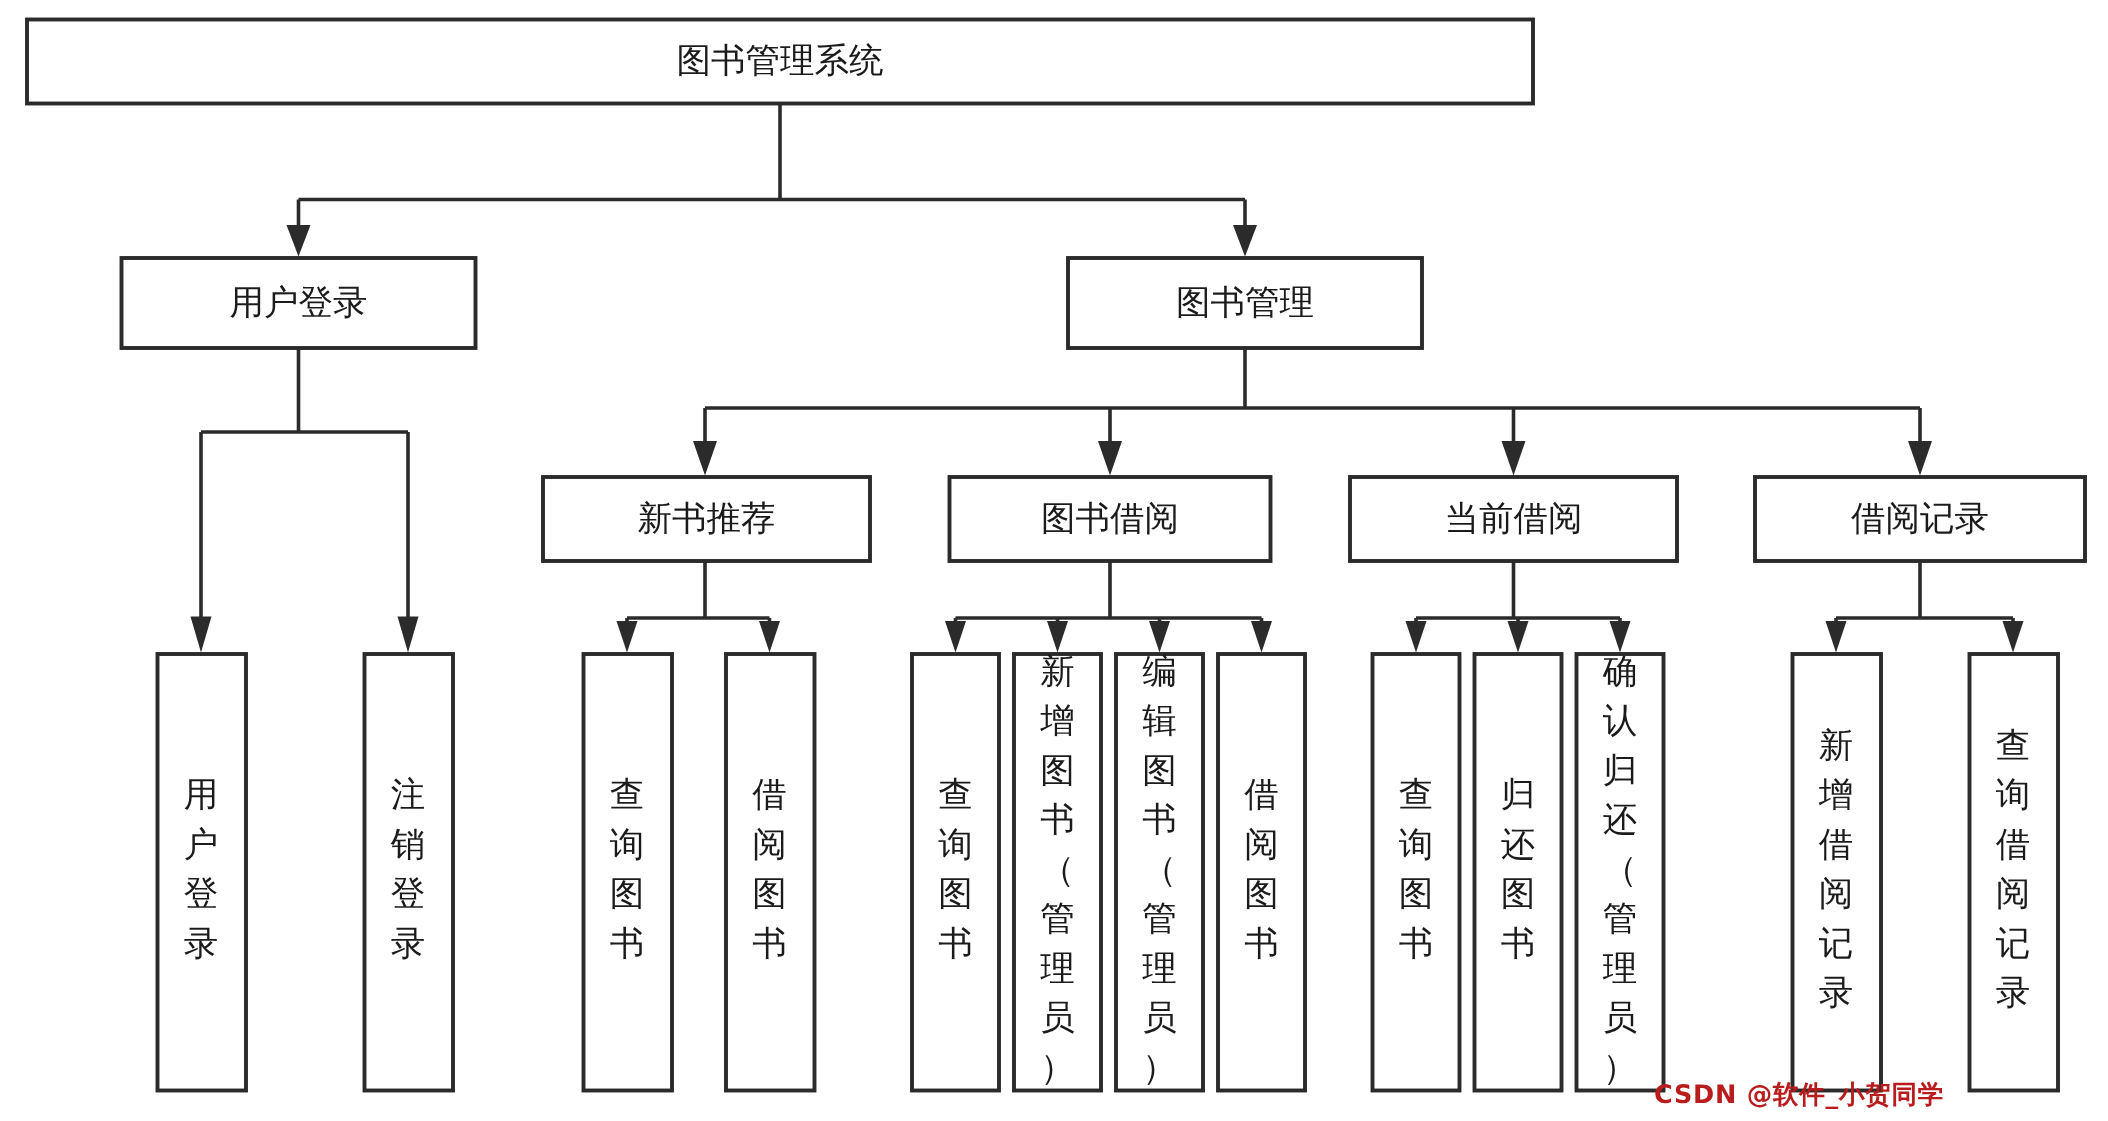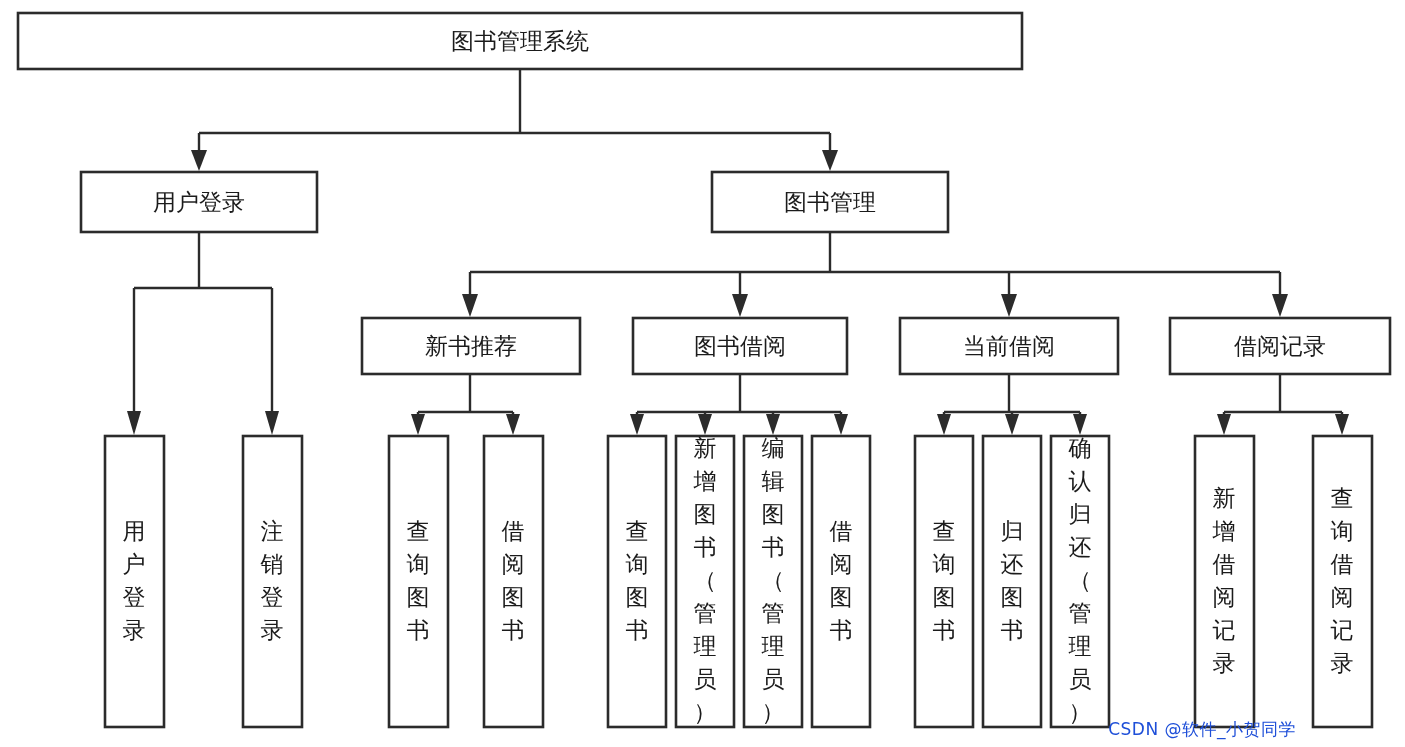--- a/index.html
+++ b/index.html
@@ -54,24 +54,25 @@
     font-size: 23px;
     text-anchor: middle;
     dominant-baseline: middle;
   }
   .watermark-text {
     position: absolute;
     right: 8px;
     bottom: 6px;
     font-family: "DejaVu Sans", "Liberation Sans", sans-serif;
     font-size: 17px;
-    color: #1d4ed8;
+    color: #b91c1c;
     letter-spacing: 0.5px;
     white-space: nowrap;
     user-select: none;
+    font-weight: bold;
   }
 </style>
 </head>
 <body>
 
 <div id="diagram-root">
 
   <svg class="flow" viewBox="0 0 1405 747" xmlns="http://www.w3.org/2000/svg">
 
     <g>

